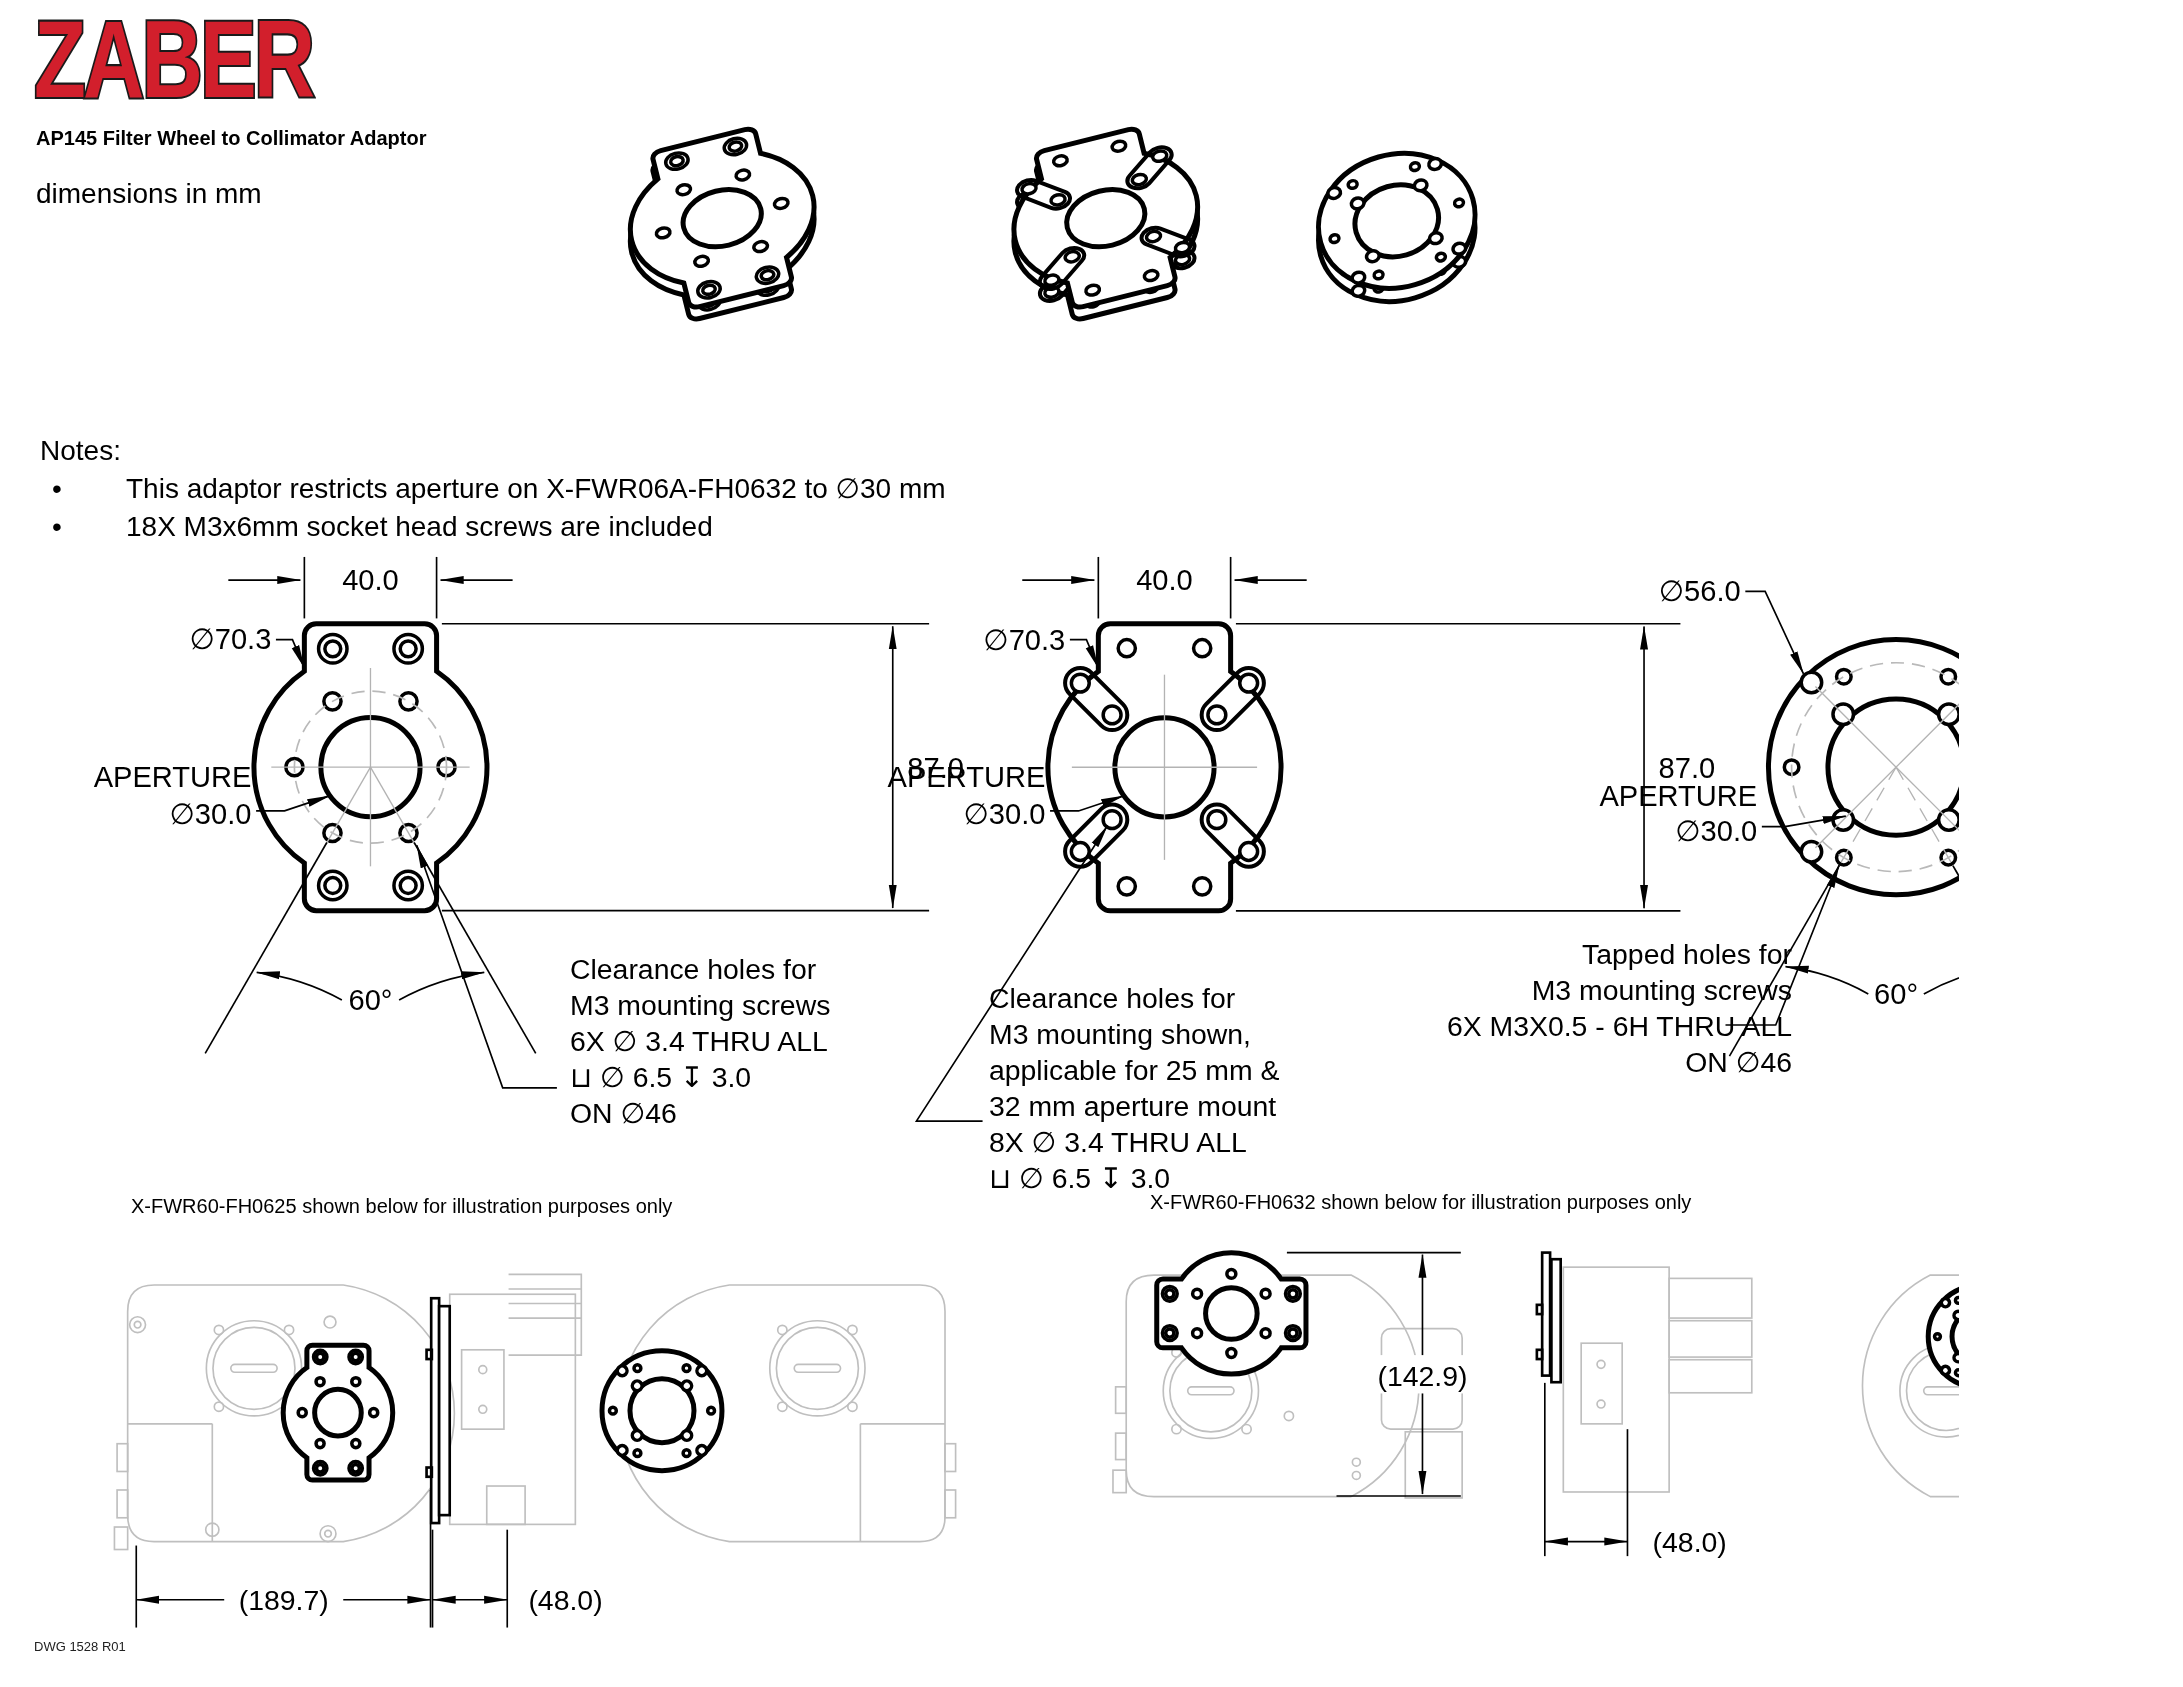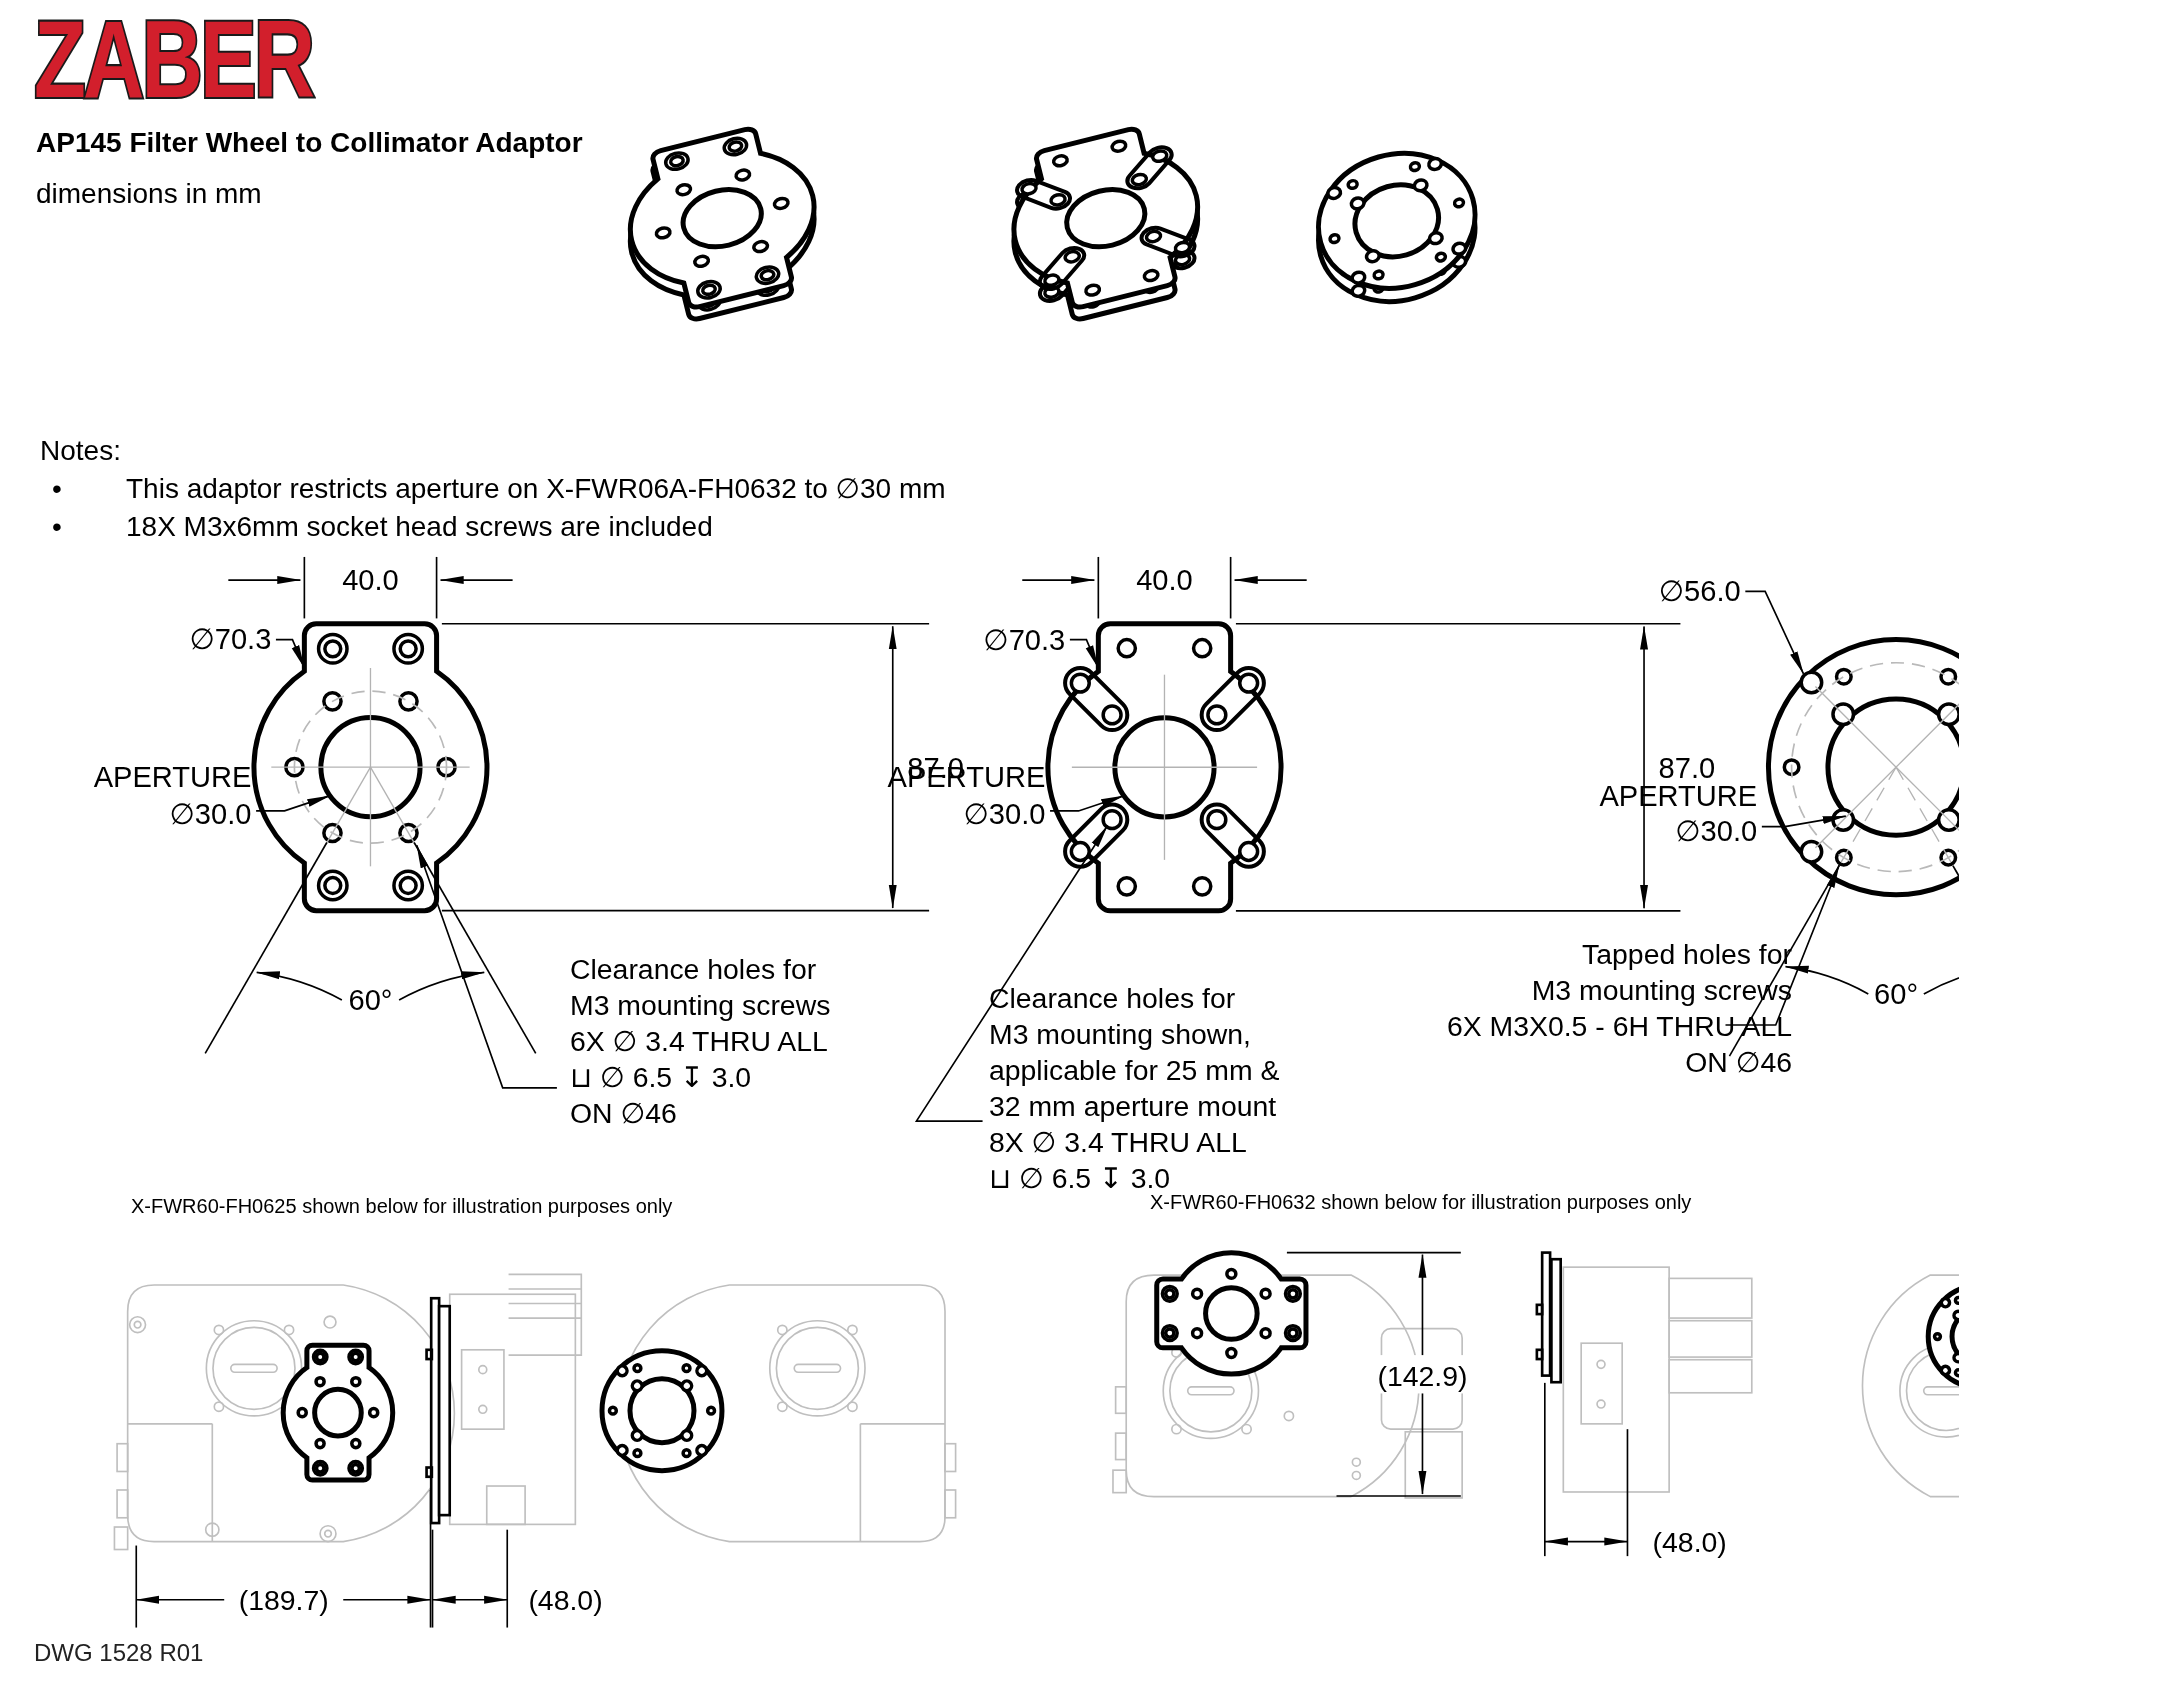--- a/index.html
+++ b/index.html
@@ -20,29 +20,29 @@
   .ghost{stroke:#bfbfbf;stroke-width:2.5;fill:none;}
   .ghostw{stroke:#bfbfbf;stroke-width:2.5;fill:#fff;}
   text{font-family:"Liberation Sans",sans-serif;font-size:44px;fill:#000;}
   text.mid{text-anchor:middle;}
   text.end{text-anchor:end;}
   .ns{vector-effect:non-scaling-stroke;}
   
   #logo{left:34px;top:5.3px;font-size:118px;font-weight:bold;color:#d21f2c;
         -webkit-text-stroke:4.6px #1a1a1a;paint-order:stroke fill;letter-spacing:-4px;
         transform:scale(0.72,0.92);transform-origin:left top;line-height:1;}
-  #title{left:36px;top:127px;font-size:28px;font-weight:bold;}
+  #title{left:36px;top:127px;font-size:20px;font-weight:bold;}
   #subtitle{left:36px;top:178px;font-size:28px;}
   #notes{left:40px;top:385px;font-size:28px;line-height:38px;margin-top:47px;}
   #notes .nrow{display:flex;}
   #notes .nb{width:74px;padding-left:12px;}
   .callout{font-size:28.4px;line-height:36px;white-space:nowrap;}
   .callout div{white-space:nowrap;}
   .cap{font-size:20px;white-space:nowrap;}
-  #dwg{left:34px;top:1639px;font-size:24px;color:#222;}
+  #dwg{left:34px;top:1639px;font-size:13px;color:#222;}
 </style>
 </head>
 <body>
 
 <div id="page">
 
   <svg width="0" height="0">
     <defs>
       <marker id="arr" viewBox="0 0 36 14" refX="35" refY="7" markerWidth="36" markerHeight="14" orient="auto-start-reverse" markerUnits="userSpaceOnUse">
         <path d="M0,1 L36,7 L0,13 Z" fill="#000"></path>

